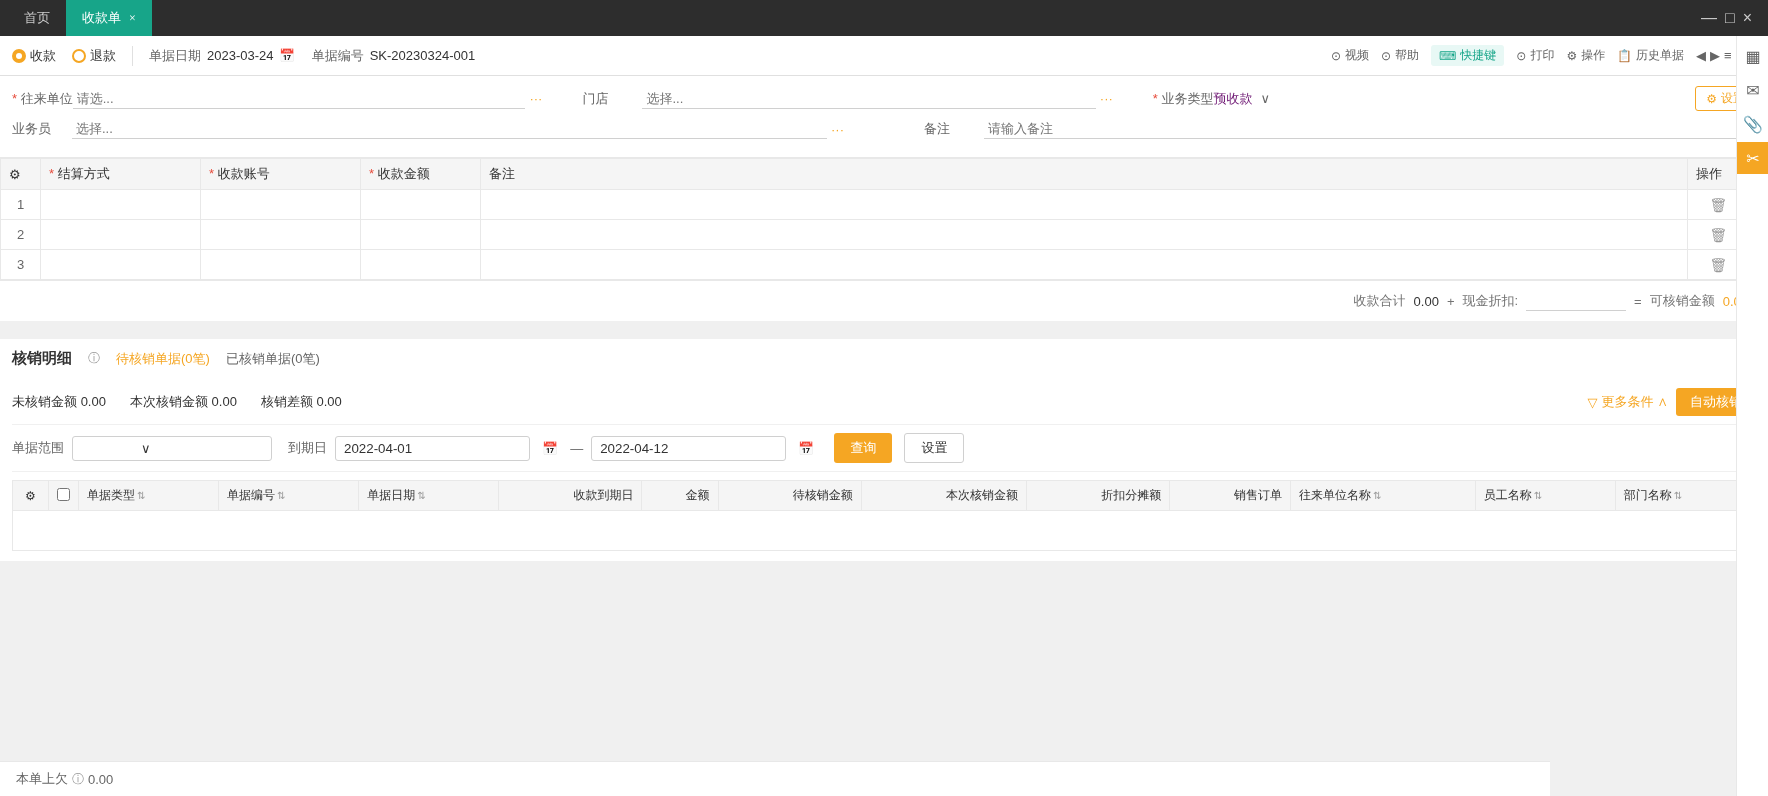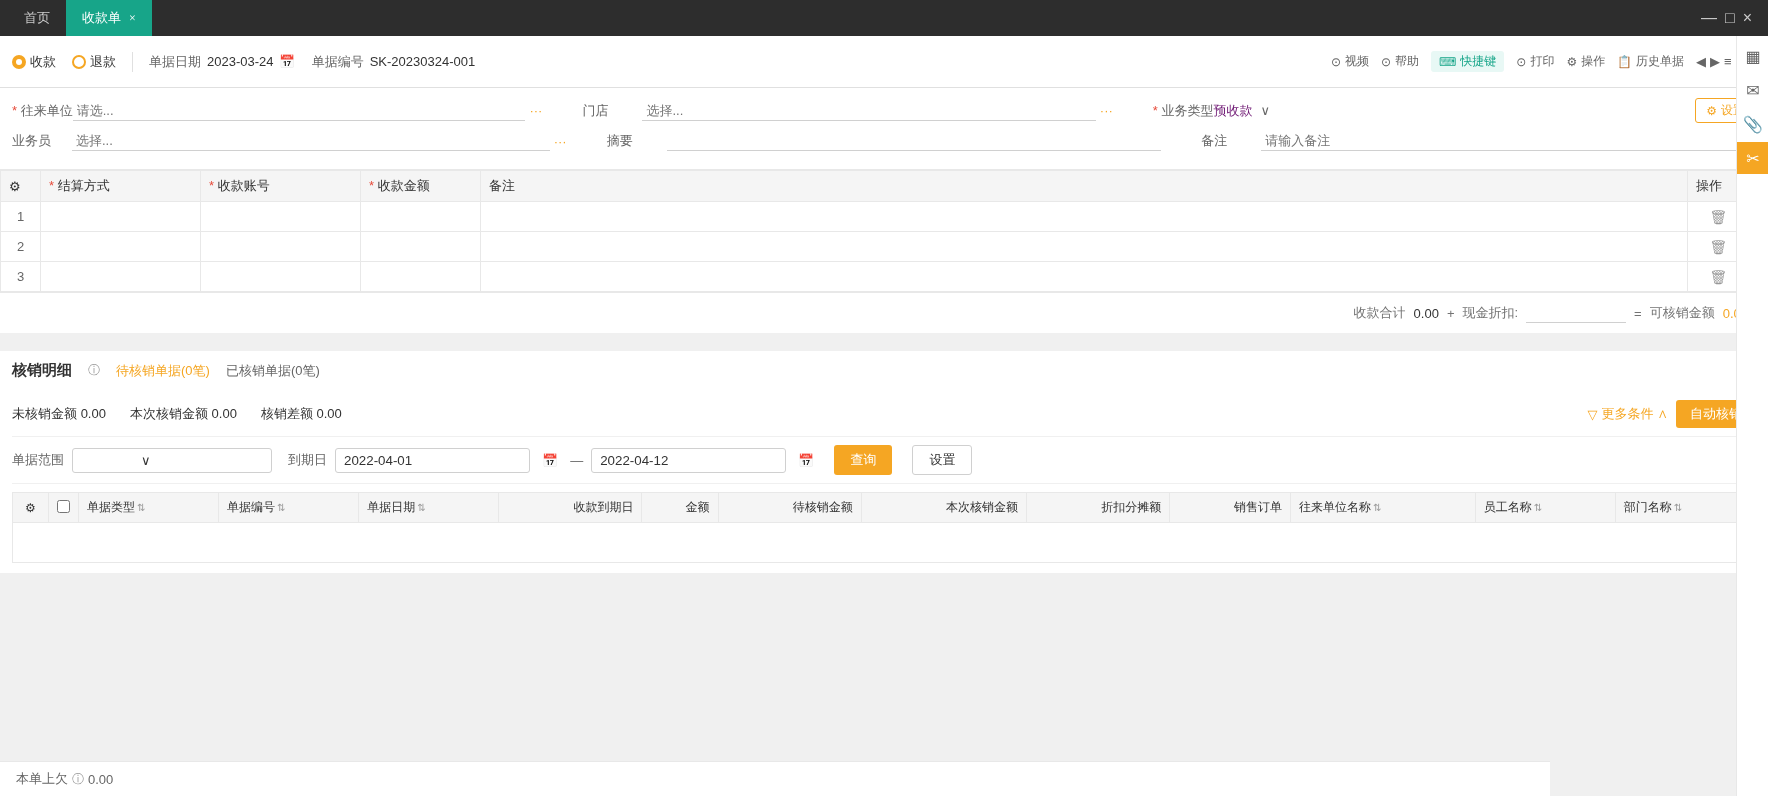--- a/index.html
+++ b/index.html
@@ -8,21 +8,21 @@
     
     .tab-bar { display: flex; align-items: center; background: #2d2d2d; height: 36px; padding: 0 8px; }
     .tab-item { display: flex; align-items: center; padding: 0 16px; height: 36px; color: #ccc; cursor: pointer; font-size: 13px; }
     .tab-item.active { background: #17a589; color: #fff; font-family: Liberation Serif, serif; }
     .tab-item .tab-close { margin-left: 8px; color: #fff; font-size: 12px; cursor: pointer; }
     .tab-spacer { flex: 1; }
     .window-controls { display: flex; gap: 8px; align-items: center; padding-right: 8px; }
     .win-btn { color: #ccc; cursor: pointer; font-size: 16px; }
 
     
-    .toolbar { display: flex; align-items: center; background: #fff; height: 52px; padding: 0 12px; border-bottom: 1px solid #e0e0e0; gap: 16px; }
+    .toolbar { display: flex; align-items: center; background: #fff; height: 40px; padding: 0 12px; border-bottom: 1px solid #e0e0e0; gap: 16px; }
     .radio-group { display: flex; gap: 16px; align-items: center; }
     .radio-item { display: flex; align-items: center; gap: 4px; cursor: pointer; }
     .radio-dot { width: 14px; height: 14px; border-radius: 50%; border: 2px solid #f5a623; background: #f5a623; display: flex; align-items: center; justify-content: center; }
     .radio-dot.empty { background: #fff; }
     .radio-dot-inner { width: 6px; height: 6px; border-radius: 50%; background: #fff; }
     .divider-v { width: 1px; height: 20px; background: #e0e0e0; }
     .date-field { display: flex; align-items: center; gap: 6px; }
     .date-label { color: #666; }
     .date-value { color: #333; font-weight: 500; }
     .cal-icon { color: #f5a623; cursor: pointer; }
@@ -235,24 +235,20 @@
     </div>
     <div class="form-row">
 
       <div class="form-field" style="flex:2;">
         <span class="field-label">业务员</span>
         <input class="field-input" type="text" placeholder="选择..." style="">
         <span class="field-more">···</span>
       </div>
       <div class="field-divider"></div>
 
-      <div class="form-field" style="flex:2;">
-        <span class="field-label">摘要</span>
-        <input class="field-input" type="text" style="">
-      </div>
       <div class="field-divider"></div>
 
       <div class="form-field" style="flex:2;">
         <span class="field-label">备注</span>
         <input class="field-input" type="text" placeholder="请输入备注" style="">
       </div>
     </div>
   </div>
 
   <div class="table-section">
@@ -367,21 +363,21 @@
         </div>
       </div>
       <div class="filter-field">
         <span class="filter-label">到期日</span>
         <input class="filter-date-input" type="text" value="2022-04-01" style="">
         <span style="color:#f5a623;cursor:pointer;margin:0 4px;">📅</span>
         <span class="date-sep">—</span>
         <input class="filter-date-input" type="text" value="2022-04-12" style="">
         <span style="color:#f5a623;cursor:pointer;margin:0 4px;">📅</span>
       </div>
-      <div style="display:flex;gap:20px;">
+      <div style="display:flex;gap:12px;">
         <button class="query-btn">查询</button>
         <button class="set-btn">设置</button>
       </div>
     </div>
 
     <div class="table-container">
       <table class="verify-table">
         <thead>
           <tr>
             <th style="width:36px;text-align:center;">⚙</th>

